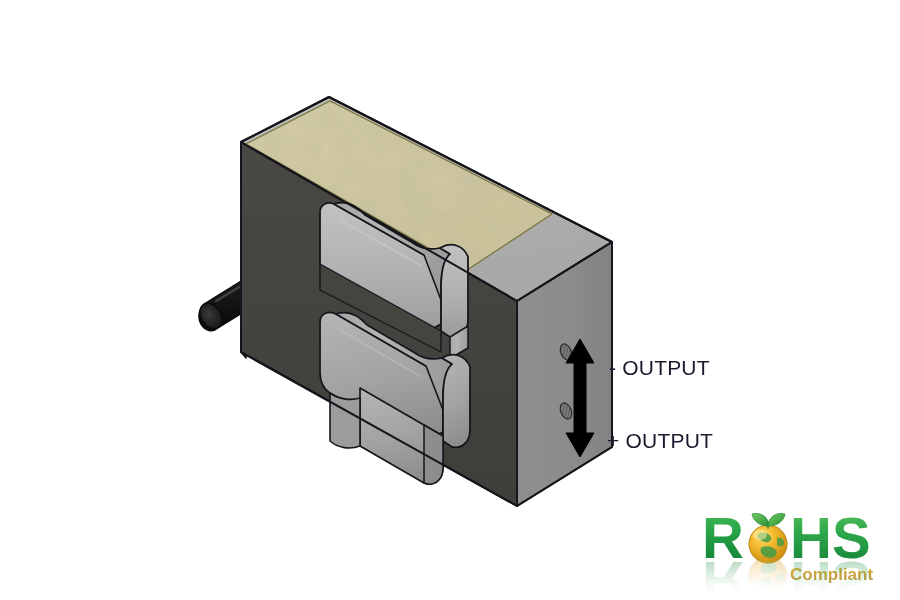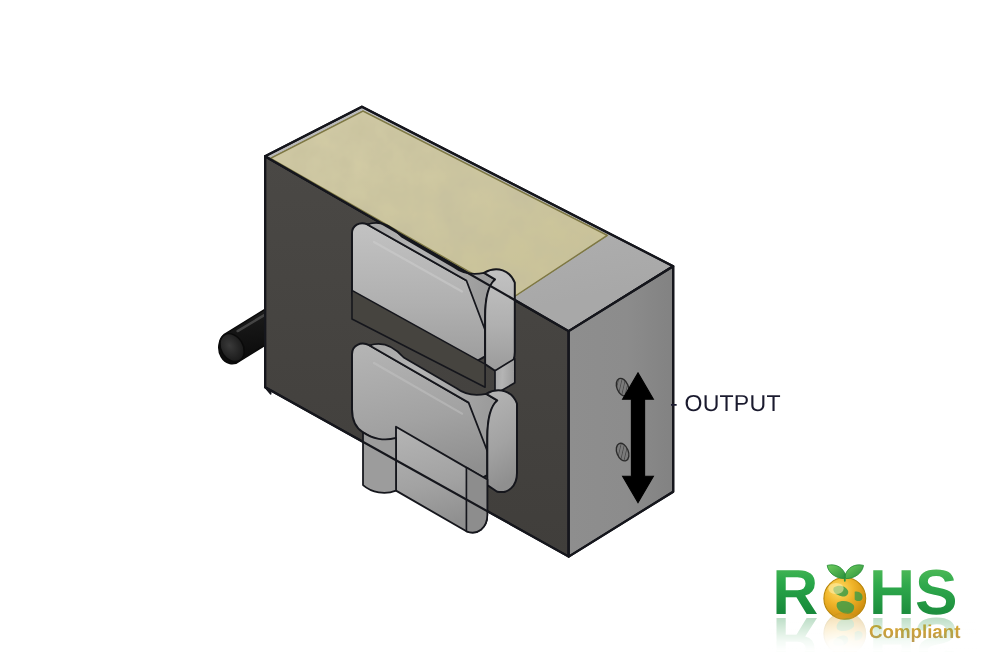--- a/index.html
+++ b/index.html
@@ -291,20 +291,21 @@
 
     <g fill="none" stroke="#15161c" stroke-width="2" stroke-linejoin="round">
       <path d="M 241,142 L 329,97 L 612,242 L 612,447 L 517,506 L 241,352 Z"></path>
       <path d="M 241,142 L 517,301 L 612,242"></path>
       <path d="M 517,301 L 517,506"></path>
     </g>
   </svg>
 
   <div class="lbl" id="lbl-neg">- OUTPUT</div>
 
+  <div class="lbl" id="lbl-pos">+ OUTPUT</div>
 
   <div id="rohs">
     <svg viewBox="0 0 190 84" width="190" height="84">
       <defs>
         <linearGradient id="gLetter" x1="0" y1="0" x2="0" y2="1">
           <stop offset="0%" stop-color="#57bf5b"></stop>
           <stop offset="35%" stop-color="#2aa84a"></stop>
           <stop offset="100%" stop-color="#0e7a33"></stop>
         </linearGradient>
         <linearGradient id="gLetterS" x1="0" y1="0" x2="0" y2="1">

